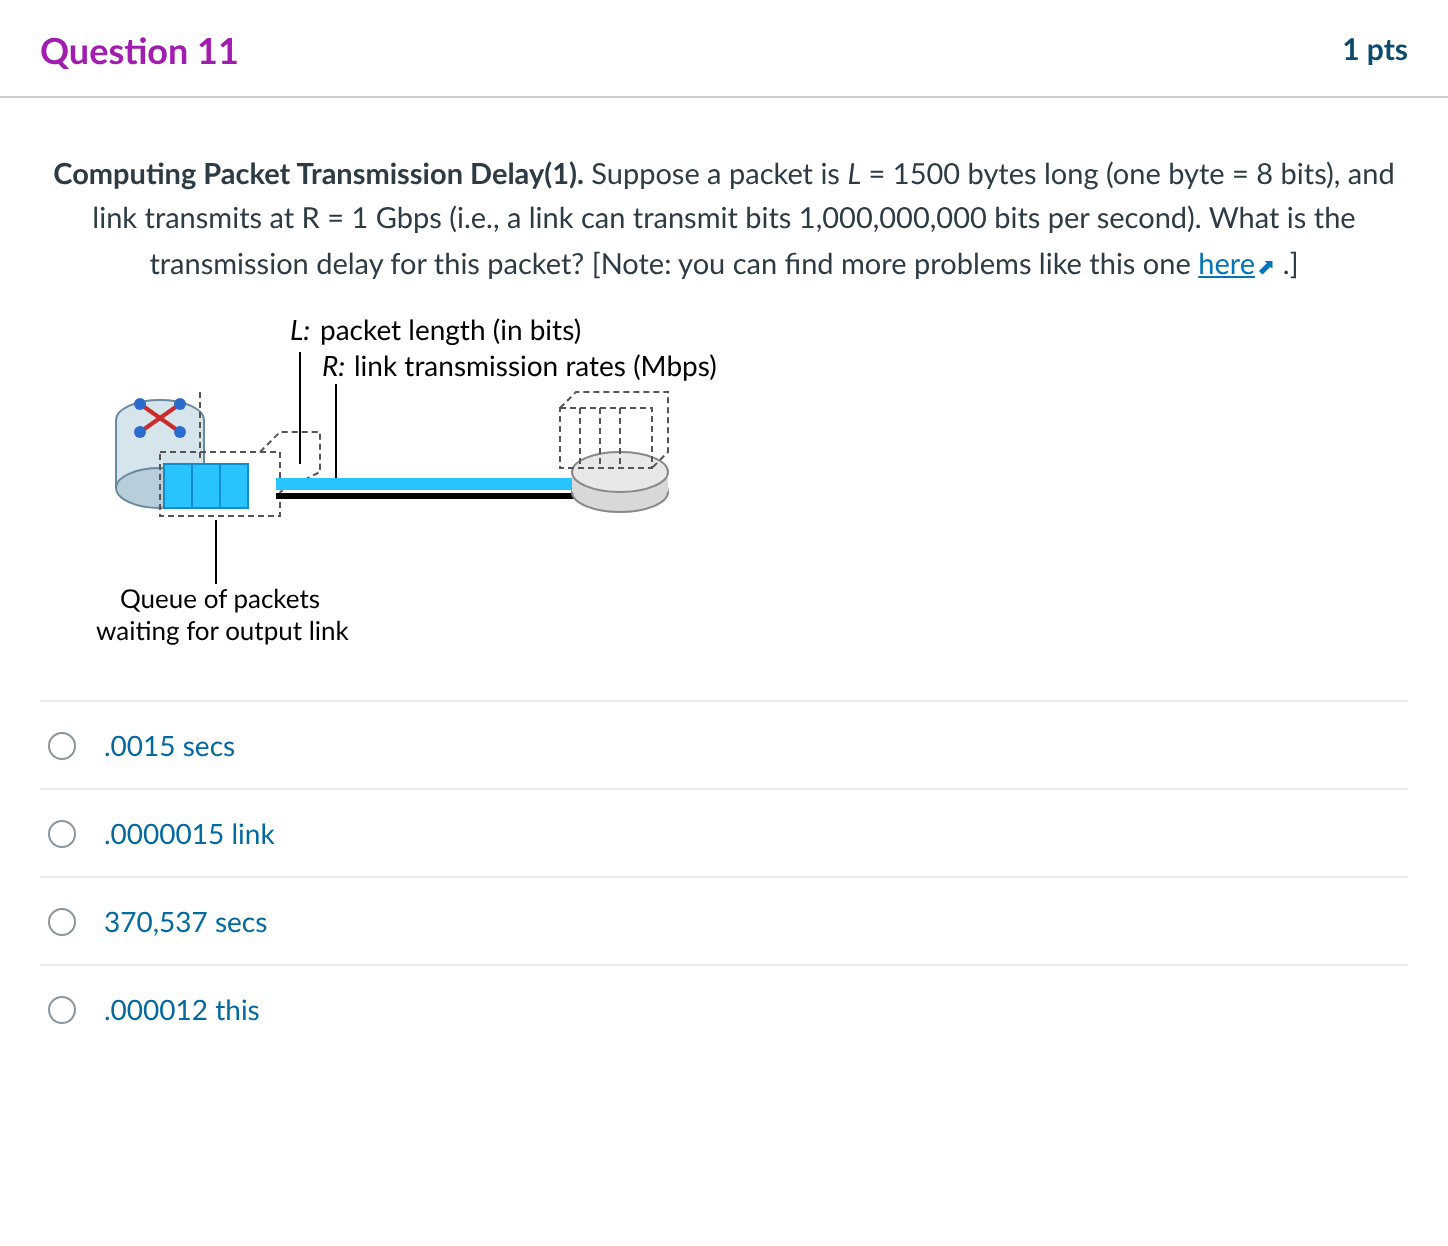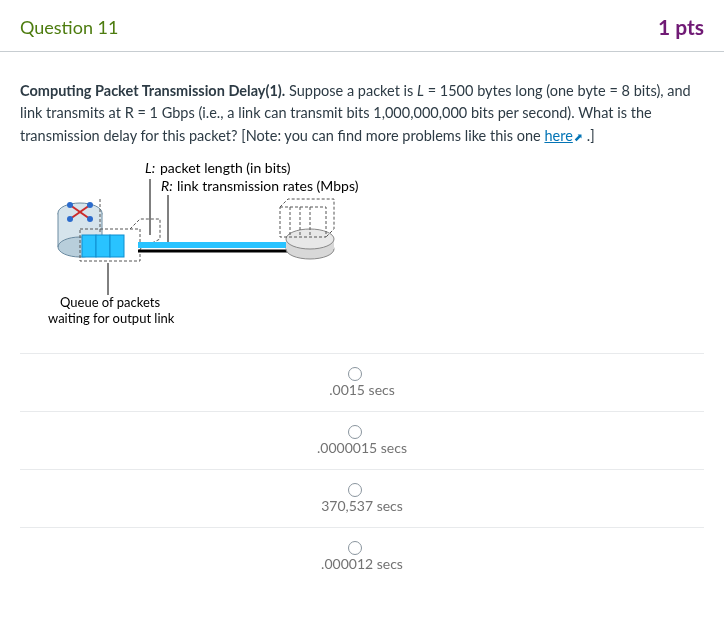--- a/index.html
+++ b/index.html
@@ -11,36 +11,37 @@
     }
     .header {
       display: flex;
       justify-content: space-between;
       align-items: center;
       padding: 14px 20px 12px 20px;
       border-bottom: 1px solid #c7cdd1;
     }
     .question-title {
       font-size: 18px;
-      font-weight: 400;
-      color: #4d7c0f;
+      font-weight: 700;
+      color: #a21caf;
     }
     .points {
-      font-size: 21px;
+      font-size: 15px;
       font-weight: 700;
-      color: #701a75;
+      color: #0c4a6e;
     }
     .body {
       padding: 28px 20px 20px 20px;
     }
     .prompt {
       font-size: 14.5px;
       line-height: 1.55;
       color: #2d3b45;
       margin-bottom: 8px;
+      text-align: center;
     }
     .prompt strong { font-weight: 700; }
     .link {
       color: #0374b5;
       text-decoration: underline;
       cursor: pointer;
     }
     .ext-icon {
       display: inline-block;
       font-size: 11px;
@@ -57,23 +58,22 @@
     .answers {
       border-top: 1px solid #e8eaec;
       margin-top: 14px;
     }
     .answer {
       display: flex;
       align-items: center;
       padding: 13px 4px;
       border-bottom: 1px solid #e8eaec;
       font-size: 14px;
-      color: #737373;
+      color: #0369a1;
       cursor: pointer;
-      flex-direction: column;
     }
     .answer:last-child { border-bottom: none; }
     .radio {
       width: 14px;
       height: 14px;
       border: 1.4px solid #8a959e;
       border-radius: 50%;
       margin-right: 14px;
       flex-shrink: 0;
     }
@@ -144,24 +144,24 @@
     </svg>
   </div>
 
   <div class="answers">
     <label class="answer">
       <span class="radio"></span>
       <span>.0015 secs</span>
     </label>
     <label class="answer">
       <span class="radio"></span>
-      <span>.0000015 secs</span>
+      <span>.0000015 link</span>
     </label>
     <label class="answer">
       <span class="radio"></span>
       <span>370,537 secs</span>
     </label>
     <label class="answer">
       <span class="radio"></span>
-      <span>.000012 secs</span>
+      <span>.000012 this</span>
     </label>
   </div>
 </div>
 
 </body></html>

